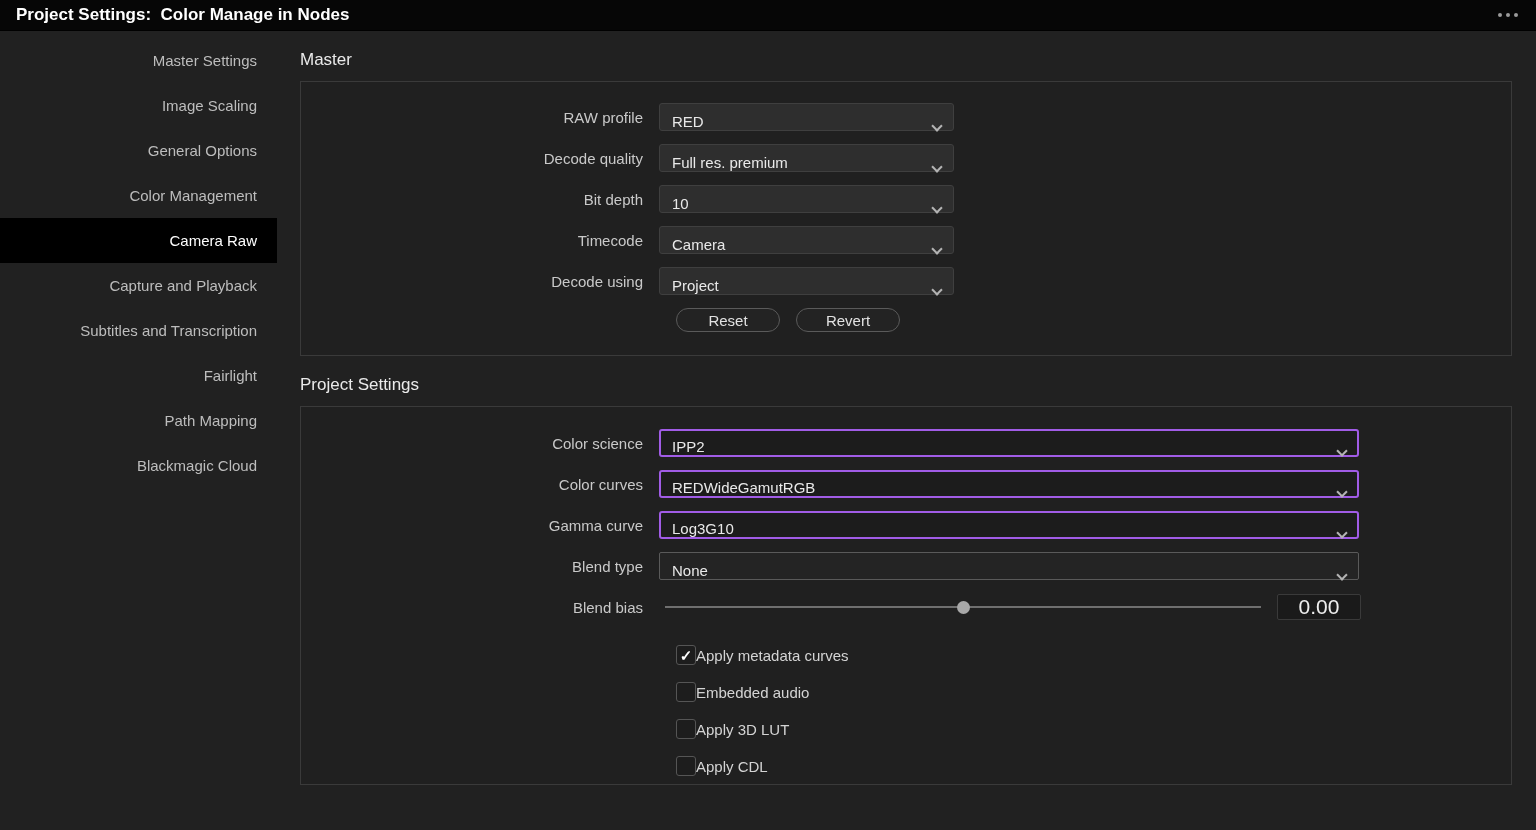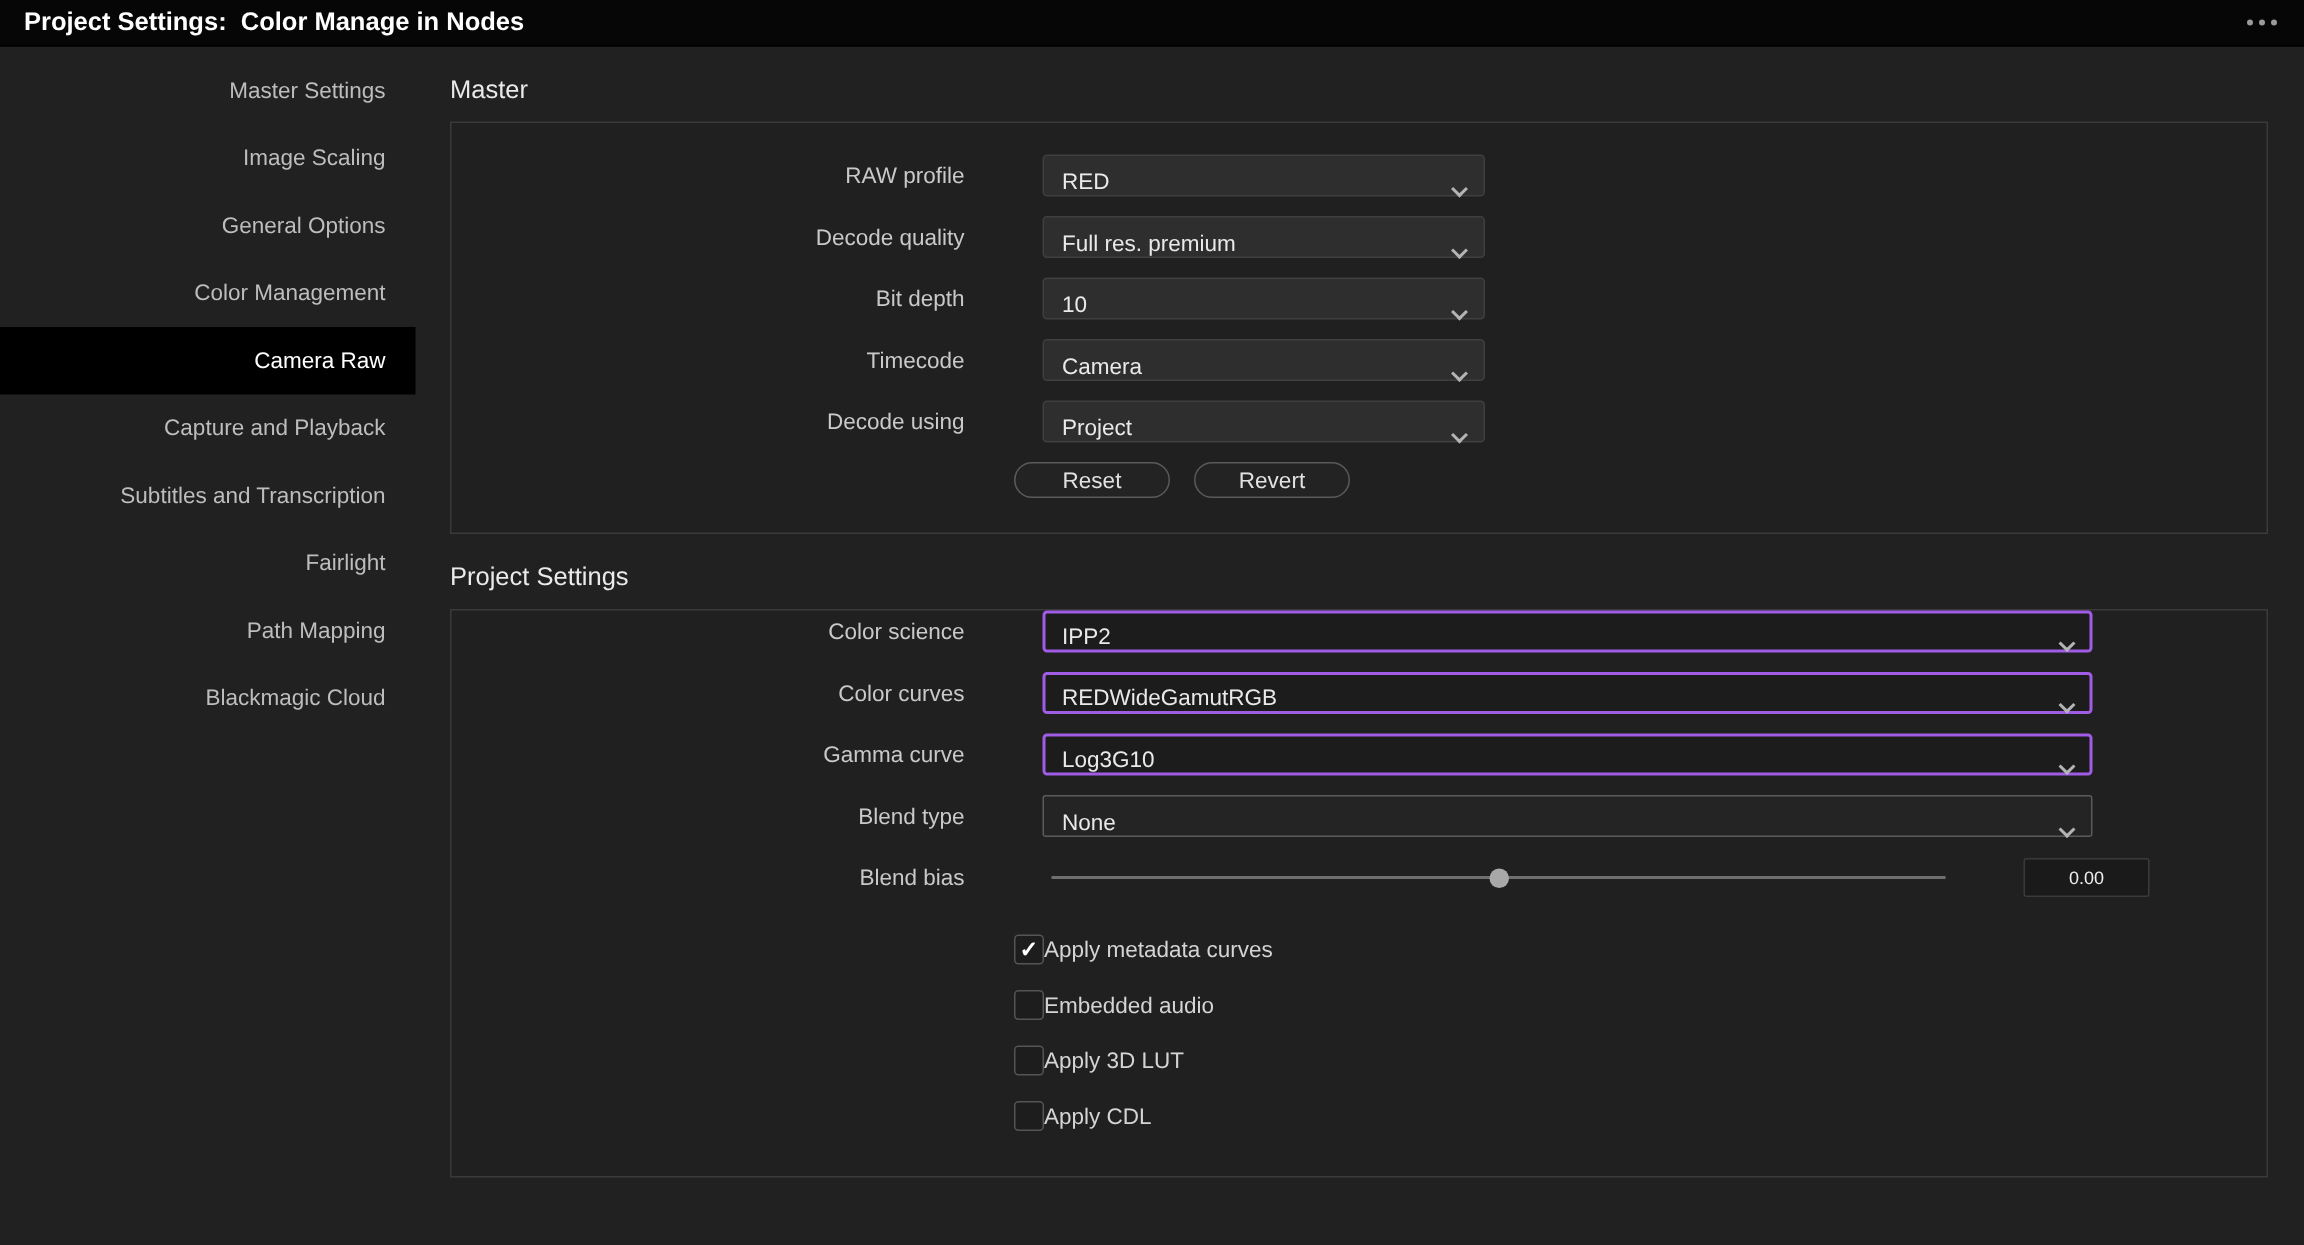--- a/index.html
+++ b/index.html
@@ -32,24 +32,24 @@
   .side-item.selected { background:#000000; color:#ffffff; }
 
   .content { flex:1; padding-left:23px; padding-right:24px; }
   .section-heading {
     font-size:17px; color:#eaeaea; margin-top:19px; margin-bottom:11px;
   }
   .panel {
     border:1px solid #3a3a3a; background:#202020; width:1212px;
   }
   .panel-master { height:275px; padding-top:21px; }
-  .panel-project { height:379px; }
-
-  
-  .row { display:flex; align-items:center; height:28px; margin-bottom:13px;gap:36px; }
+  .panel-project { height:379px; padding-top:22px; }
+
+  
+  .row { display:flex; align-items:center; height:28px; margin-bottom:13px; }
   .row .flabel {
     width:358px; text-align:right; padding-right:16px; color:#c9c9c9; white-space:nowrap;
   }
   .dropdown {
     height:28px; display:flex; align-items:flex-end; padding:0 12px;
     background:#2e2e2e; border:1px solid #3f3f3f; border-radius:3px;
     color:#e9e9e9; cursor:pointer;
   }
   .dd-295 { width:295px; }
   .dd-700 { width:700px; }
@@ -78,21 +78,21 @@
   .slider-track {
     position:absolute; left:0; right:0; top:13px; height:2px; background:#6f6f6f;
   }
   .slider-handle {
     position:absolute; top:8px; width:13px; height:13px; border-radius:50%;
     background:#a8a8a8; margin-left:-6px; cursor:grab;
   }
   .value-box {
     width:84px; height:26px; margin-left:16px; background:#1a1a1a;
     border:1px solid #3a3a3a; border-radius:2px; color:#eeeeee;
-    display:flex; align-items:center; justify-content:center; font-size:12px;
+    display:flex; align-items:center; justify-content:center; font-size:21px;
   }
 
   
   .check-row { display:flex; align-items:center; height:20px; margin-bottom:17px; margin-left:375px; }
   .checkbox {
     width:20px; height:20px; border-radius:3px; background:#1d1d1d;
     border:1px solid #555555; cursor:pointer; display:flex; align-items:center; justify-content:center;
   }
   .checkbox .checkmark { color:#ffffff; font-size:15px; font-weight:bold; line-height:1; }
   .check-row .clabel { color:#d4d4d4; cursor:pointer; }

